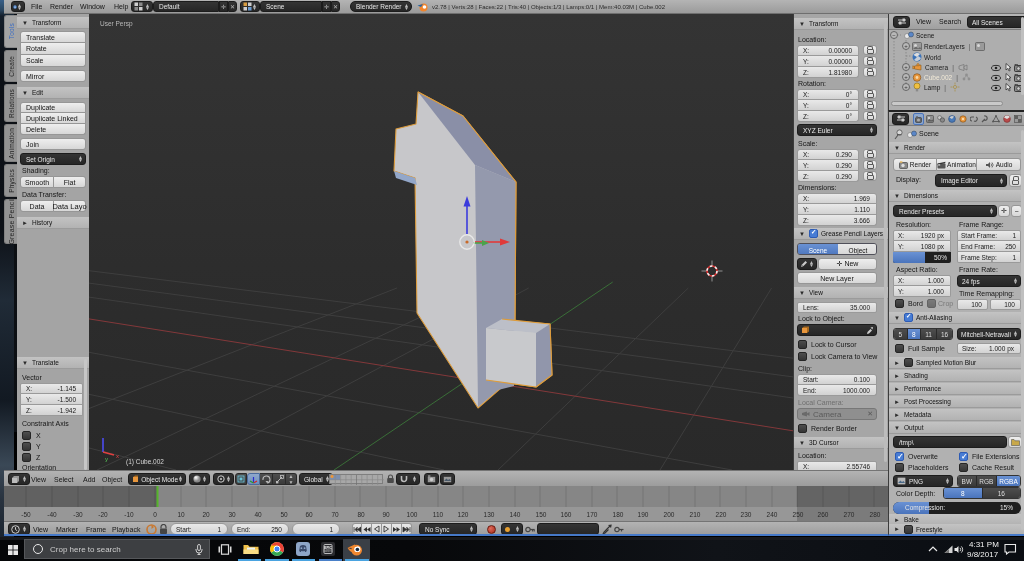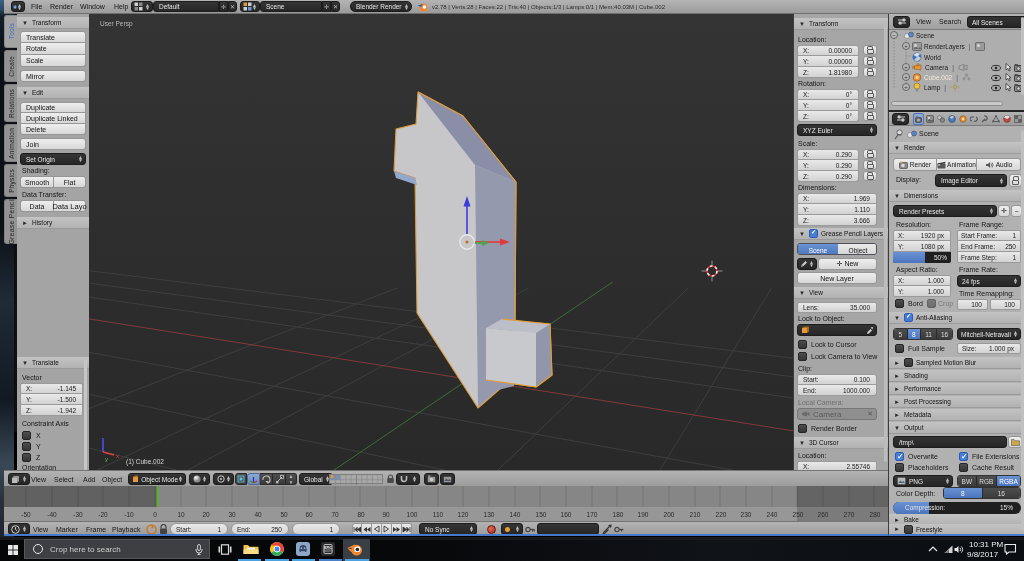--- a/index.html
+++ b/index.html
@@ -1115,18 +1115,18 @@
         <path d="M1 6 L5 2 L9 6" stroke="#e8e8e8" stroke-width="1.2" fill="none"></path>
       </svg>
  <svg class="abs" style="left:944px;top:8px;" width="9" height="9">
         <path d="M0.5 8 L8.5 8 L8.5 0.5 Z" fill="#e8e8e8" opacity="0.9"></path>
         <path d="M0.5 8 L5 8 L5 4 Z" fill="#777"></path>
       </svg>
  <svg class="abs" style="left:954px;top:8px;" width="11" height="9">
         <path d="M0.5 3 L0.5 6 L2.5 6 L4.5 8 L4.5 1 L2.5 3 Z" fill="#e8e8e8"></path>
         <path d="M6 2.8 A2.6 2.6 0 0 1 6 6.2 M7.3 1.4 A4.2 4.2 0 0 1 7.3 7.6" stroke="#e8e8e8" stroke-width="0.9" fill="none"></path>
       </svg>
- <span class="wlbl" style="left:969px;top:3px;font-size:8px;color:#f2f2f2;">10:31 PM</span>
+ <span class="wlbl" style="left:969px;top:3px;font-size:8px;color:#f2f2f2;">4:31 PM</span>
  <span class="wlbl" style="left:967px;top:13px;font-size:8px;color:#f2f2f2;">9/8/2017</span>
  <svg class="abs" style="left:1004px;top:6px;" width="13" height="12">
         <path d="M1 1.5 L11.5 1.5 L11.5 9 L5 9 L2.5 11 L2.5 9 L1 9 Z" fill="none" stroke="#e8e8e8" stroke-width="1.1"></path>
       </svg>
 </div>
 </div>
 </body></html>

